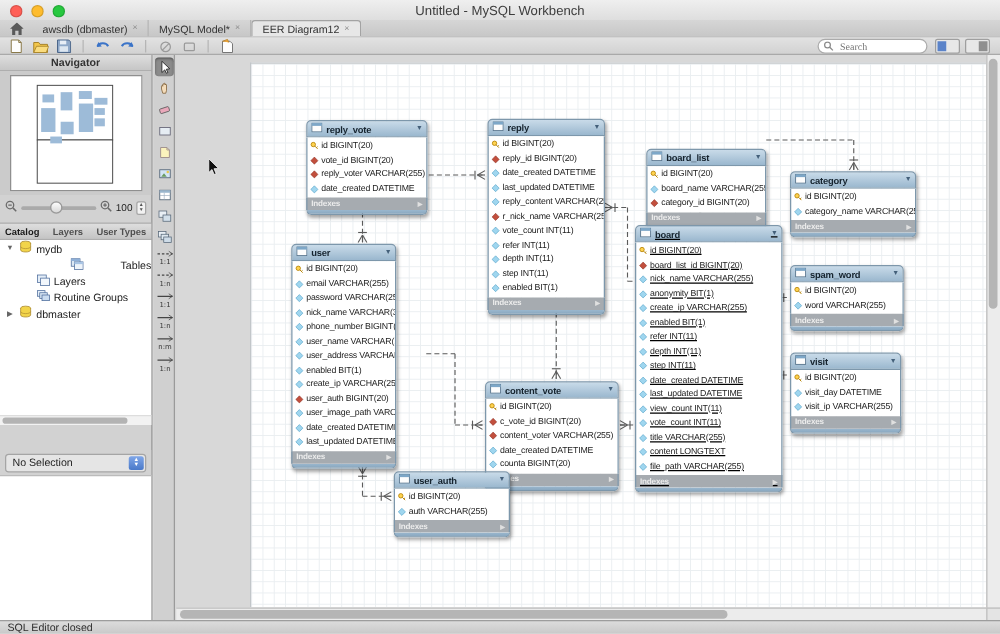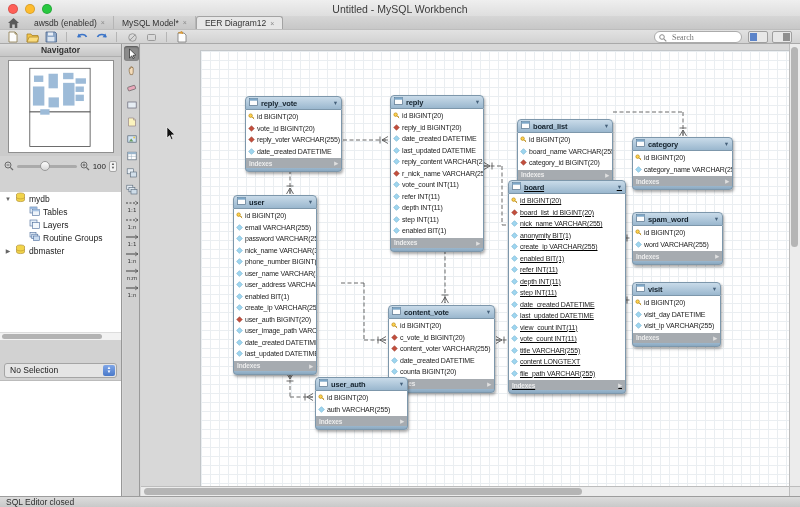--- a/index.html
+++ b/index.html
@@ -88,21 +88,21 @@
 </div>
 
 <div class="tabbar">
   <span class="homeicn">
     <svg width="11" height="10" viewBox="0 0 11 10">
         <path d="M5.5 0 L11 5 H9.3 V10 H6.8 V6.5 H4.2 V10 H1.7 V5 H0 Z" fill="#5a5a5a"></path>
       </svg>
   </span>
   <div id="dtabs" style="display:flex">
       <div class="dtab">
-        <span>awsdb (enabled)</span>
+        <span>awsdb (dbmaster)</span>
         <span class="x">×</span>
       </div>
       <div class="dtab">
         <span>MySQL Model*</span>
         <span class="x">×</span>
       </div>
       <div class="dtab active">
         <span>EER Diagram12</span>
         <span class="x">×</span>
       </div>
@@ -216,31 +216,36 @@
           <line x1="2.6" y1="4" x2="5.4" y2="4" stroke="#6b6b6b" stroke-width="1"></line>
           <line x1="4" y1="2.6" x2="4" y2="5.4" stroke="#6b6b6b" stroke-width="1"></line>
         </svg>
     </span>
     <span class="zoomval">100</span>
     <span class="stepper">
         <span>▲</span>
         <span>▼</span>
       </span>
   </div>
+  <div class="cattabs" id="cattabs">
+      <span style="color: rgb(26, 26, 26);">Catalog</span>
+      <span style="color: rgb(79, 79, 79);">Layers</span>
+      <span style="color: rgb(79, 79, 79);">User Types</span>
+    </div>
   <div class="tree" id="tree">
       <div class="trow" style="padding-left: 4px;">
         <span class="tarrow">▼</span>
         <span><svg width="11" height="11" viewBox="0 0 11 11">
             <ellipse cx="5.5" cy="2.5" rx="4" ry="1.6" fill="#f2d44a" stroke="#a8852a" stroke-width=".6"></ellipse>
             <path d="M1.5 2.5 v5.5 c0 .9 1.8 1.6 4 1.6 s4-.7 4-1.6 v-5.5" fill="#f2d44a" stroke="#a8852a" stroke-width=".6"></path>
             <path d="M1.5 5.3 c0 .9 1.8 1.6 4 1.6 s4-.7 4-1.6" fill="none" stroke="#a8852a" stroke-width=".5"></path>
           </svg></span>
         <span>mydb</span>
       </div>
-      <div class="trow" style="padding-left: 18px;">
+      <div class="trow" style="padding-left: 18px; justify-content: space-between;">
         <span class="tarrow"></span>
         <span><svg width="11" height="11" viewBox="0 0 11 11">
             <rect x="1" y="2" width="7" height="6" fill="#dce8f4" stroke="#4a6a9a" stroke-width=".6"></rect>
             <rect x="1" y="2" width="7" height="1.8" fill="#8fb0d8"></rect>
             <rect x="3.5" y="4.5" width="7" height="6" fill="#eef4fa" stroke="#4a6a9a" stroke-width=".6"></rect>
             <rect x="3.5" y="4.5" width="7" height="1.8" fill="#a8c4e4"></rect>
           </svg></span>
         <span>Tables</span>
       </div>
       <div class="trow" style="padding-left: 18px;">

